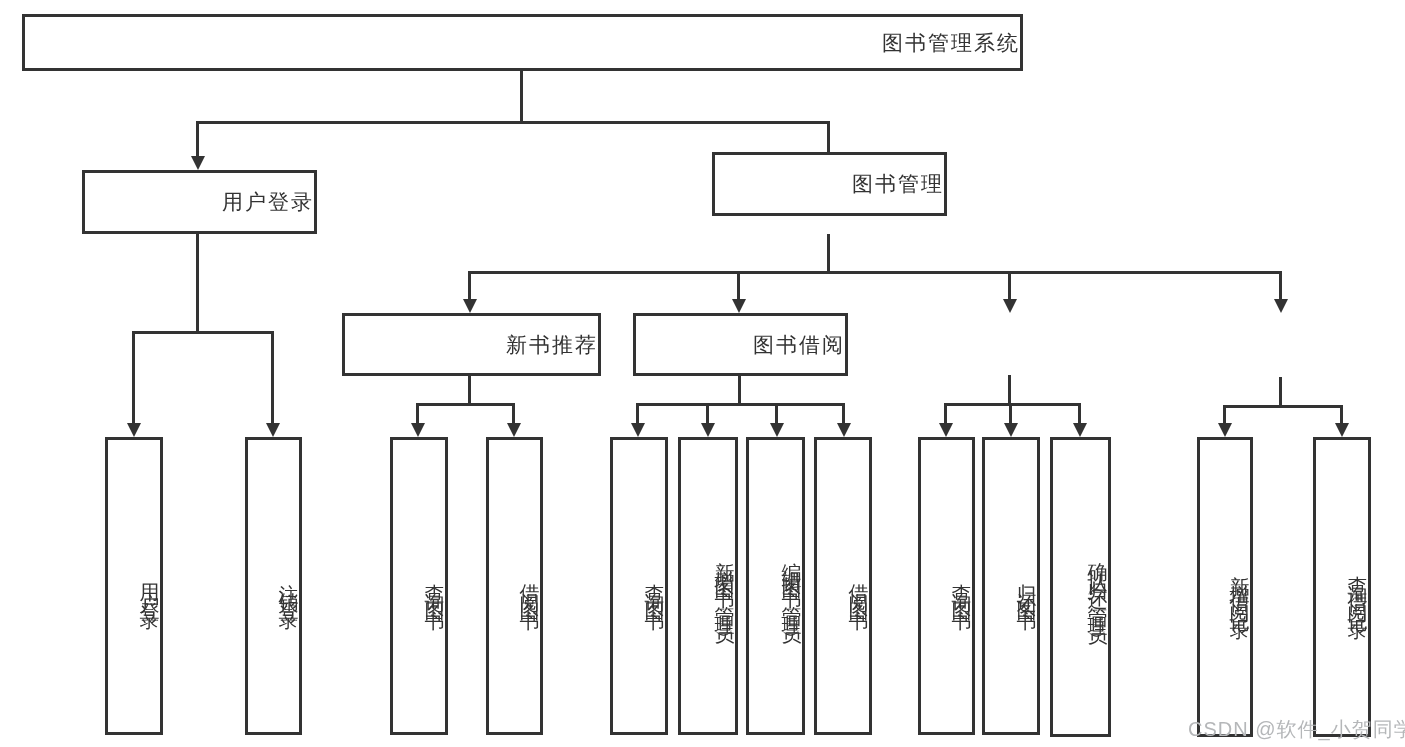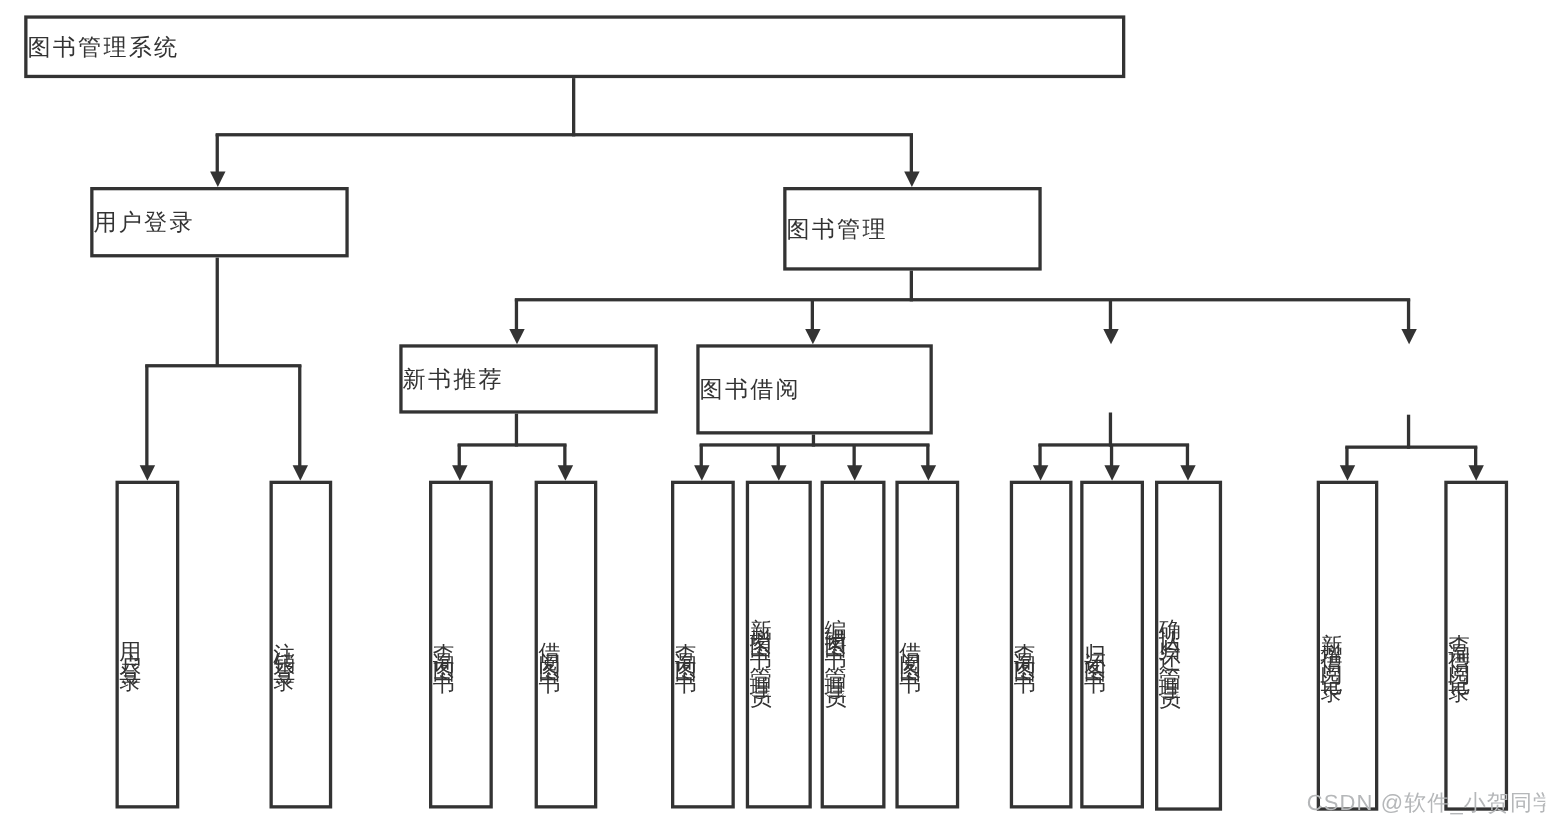--- a/index.html
+++ b/index.html
@@ -8,21 +8,21 @@
     width:1405px;height:747px;
     background:var(--bg,#ffffff);
     font-family:"Liberation Sans", sans-serif;
     overflow:hidden;
   }
   .box{
     position:absolute;
     box-sizing:border-box;
     border:3px solid var(--line,#333333);
     background:#fff;
-    display:flex;align-items:center;justify-content:flex-start;
+    display:flex;align-items:center;justify-content:flex-end;
   }
   .lbl{
     color:var(--text,#333333);
     font-size:21px;
     letter-spacing:2px;
     white-space:nowrap;
   }
   .leaf .lbl{
     writing-mode:vertical-lr;
     text-orientation:mixed;
@@ -112,28 +112,28 @@
   <div class="vl" style="left:1340px;top:406px;height:19px"></div>
   <div class="ah" style="left:1335px;top:423px"></div>
 
   <div class="box" style="left:22px;top:14px;width:1001px;height:57px">
     <span class="lbl">图书管理系统</span>
   </div>
 
   <div class="box" style="left:82px;top:170px;width:235px;height:64px">
     <span class="lbl">用户登录</span>
   </div>
-  <div class="box" style="left:712px;top:170px;width:235px;height:76px">
+  <div class="box" style="left:712px;top:152px;width:235px;height:64px">
     <span class="lbl">图书管理</span>
   </div>
 
-  <div class="box" style="left:363px;top:313px;width:235px;height:63px">
+  <div class="box" style="left:342px;top:313px;width:259px;height:63px">
     <span class="lbl">新书推荐</span>
   </div>
-  <div class="box" style="left:633px;top:313px;width:215px;height:82px">
+  <div class="box" style="left:633px;top:313px;width:215px;height:63px">
     <span class="lbl">图书借阅</span>
   </div>
 
   <div class="box leaf" style="left:105px;top:437px;width:58px;height:298px">
     <span class="lbl">用户登录</span>
   </div>
   <div class="box leaf" style="left:245px;top:437px;width:57px;height:298px">
     <span class="lbl">注销登录</span>
   </div>
 

